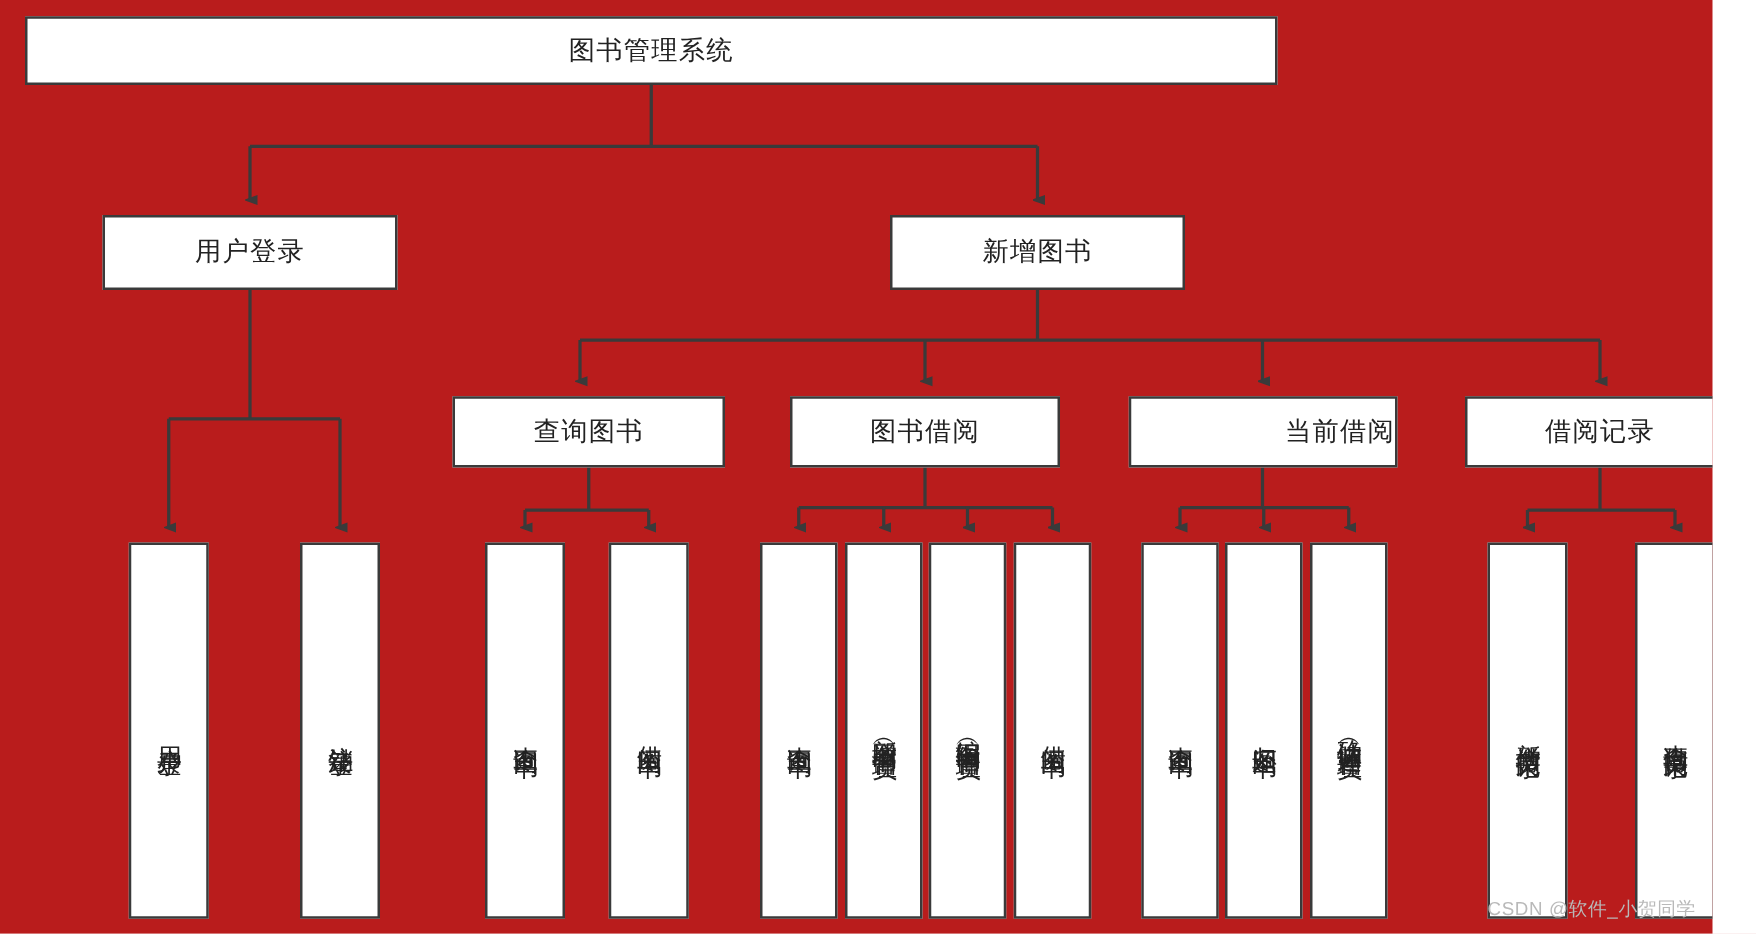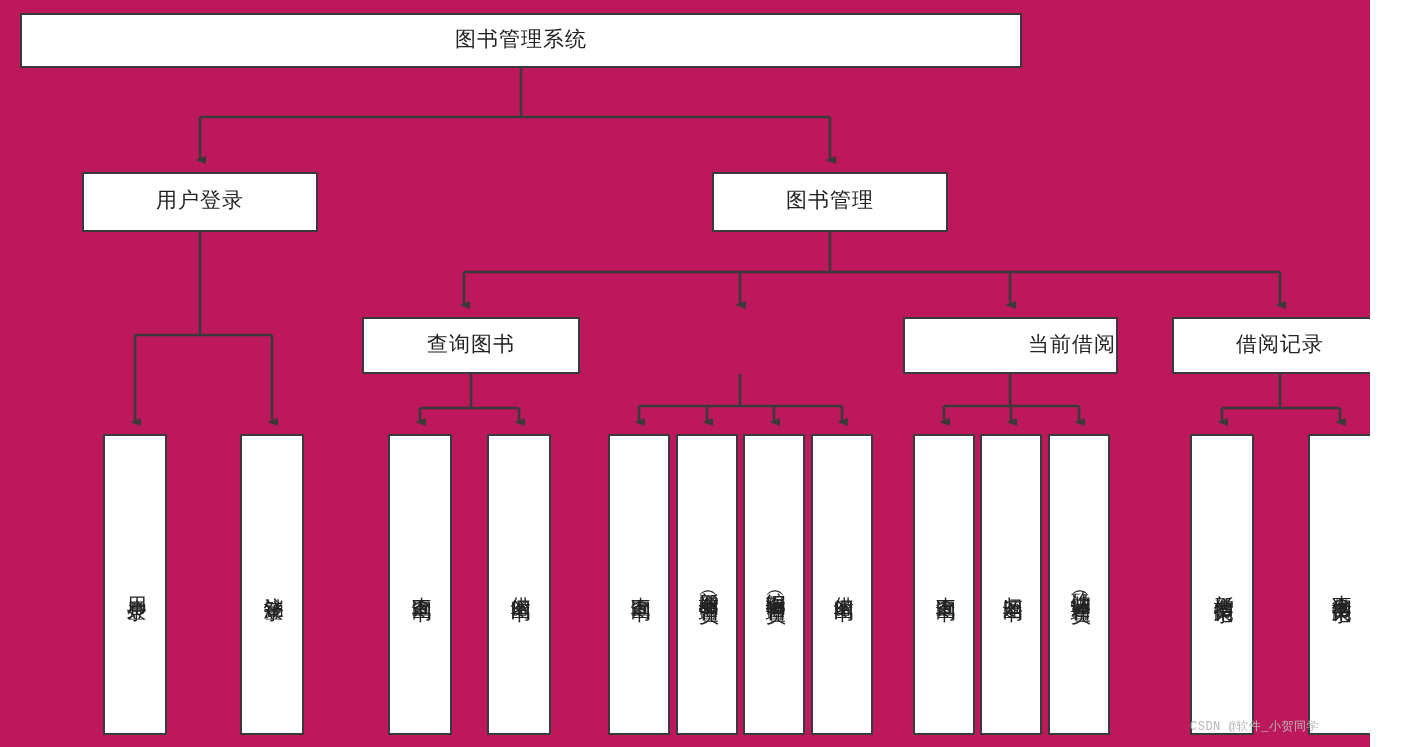--- a/index.html
+++ b/index.html
@@ -7,23 +7,22 @@
     padding: 0;
     background: #ffffff;
   }
   body {
     font-family: "Liberation Sans", "DejaVu Sans", sans-serif;
   }
   #canvas {
     position: relative;
     width: 1370px;
     height: 747px;
-    background: #be185d;
+    background: #b91c1c;
     overflow: hidden;
-    font-family: Liberation Mono, monospace;
   }
   svg.edges {
     position: absolute;
     left: 0;
     top: 0;
     width: 1405px;
     height: 747px;
   }
   .node {
     position: absolute;
@@ -49,21 +48,21 @@
     writing-mode: vertical-rl;
     text-orientation: upright;
     font-size: 20px;
     line-height: 1.32;
     letter-spacing: 2px;
     white-space: nowrap;
     text-align: center;
   }
   .watermark {
     position: absolute;
-    font-size: 12px;
+    font-size: 15px;
     color: #b9b9b9;
     white-space: nowrap;
     letter-spacing: 0.5px;
   }
 </style>
 </head>
 <body>
 
 <div id="canvas">
 
@@ -118,25 +117,28 @@
   </svg>
 
   <div class="node node-h" style="left:20px; top:13px; width:1002px; height:55px;">
     <span class="label">图书管理系统</span>
   </div>
 
   <div class="node node-h" style="left:82px; top:172px; width:236px; height:60px;">
     <span class="label">用户登录</span>
   </div>
   <div class="node node-h" style="left:712px; top:172px; width:236px; height:60px;">
-    <span class="label">图书管理</span>
+    <span class="label">新增图书</span>
   </div>
 
   <div class="node node-h" style="left:362px; top:317px; width:218px; height:57px;">
     <span class="label">查询图书</span>
+  </div>
+  <div class="node node-h" style="left:632px; top:317px; width:216px; height:57px;">
+    <span class="label">图书借阅</span>
   </div>
   <div class="node node-h" style="left:903px; top:317px; width:215px; height:57px;justify-content:flex-end;">
     <span class="label">当前借阅</span>
   </div>
   <div class="node node-h" style="left:1172px; top:317px; width:216px; height:57px;">
     <span class="label">借阅记录</span>
   </div>
 
   <div class="node node-v" style="left:103px; top:434px; width:64px; height:301px;">
     <span class="label">用户登录</span>

